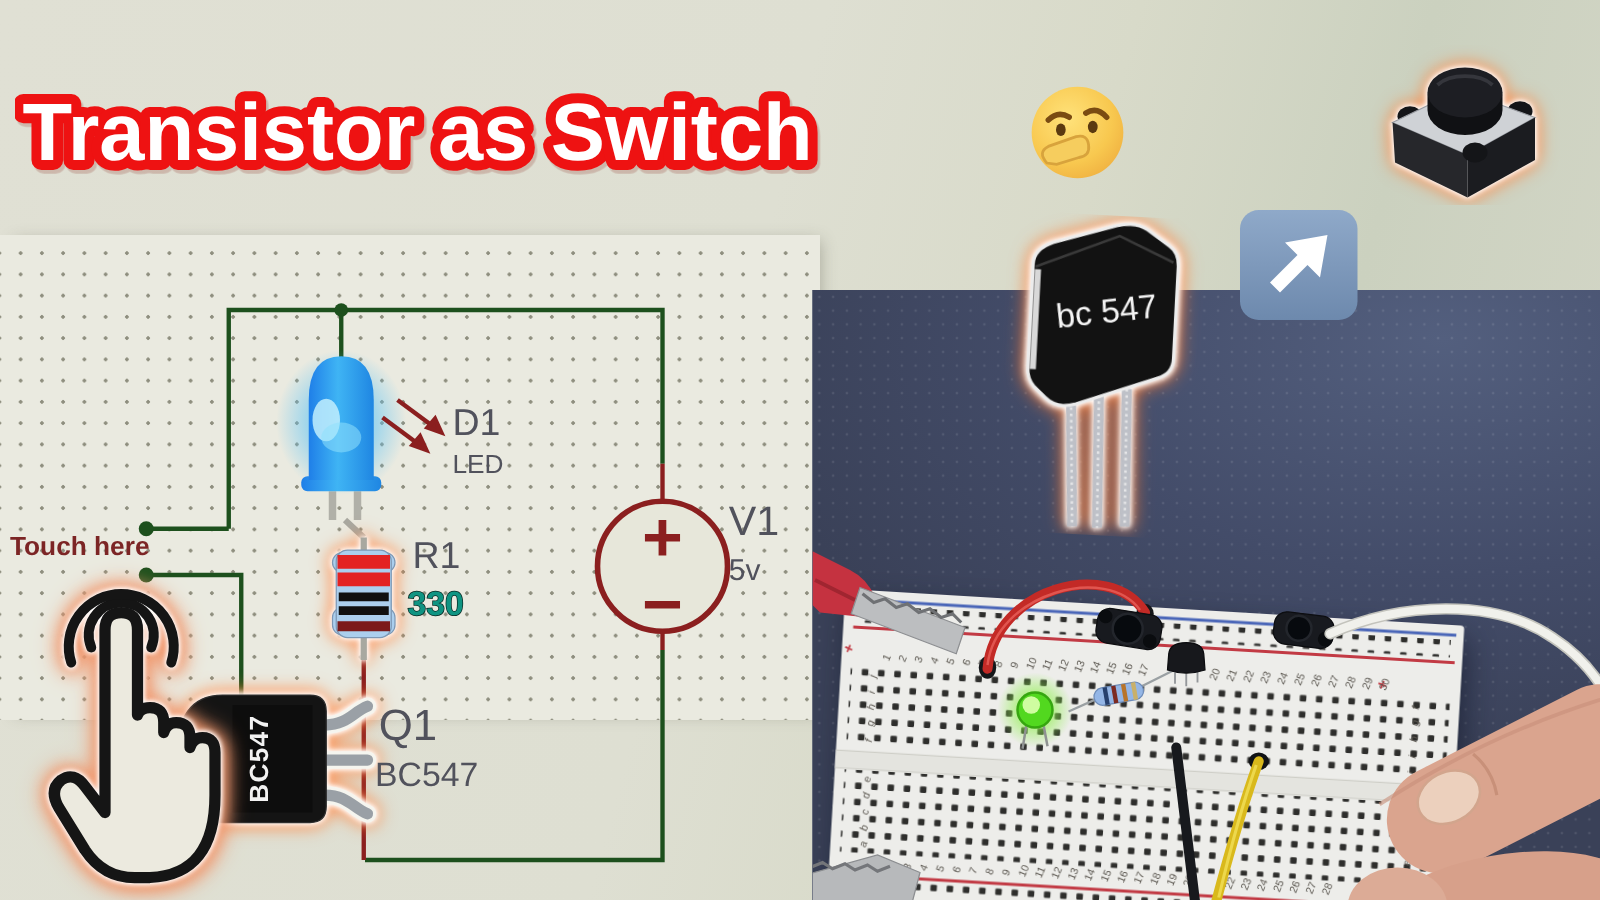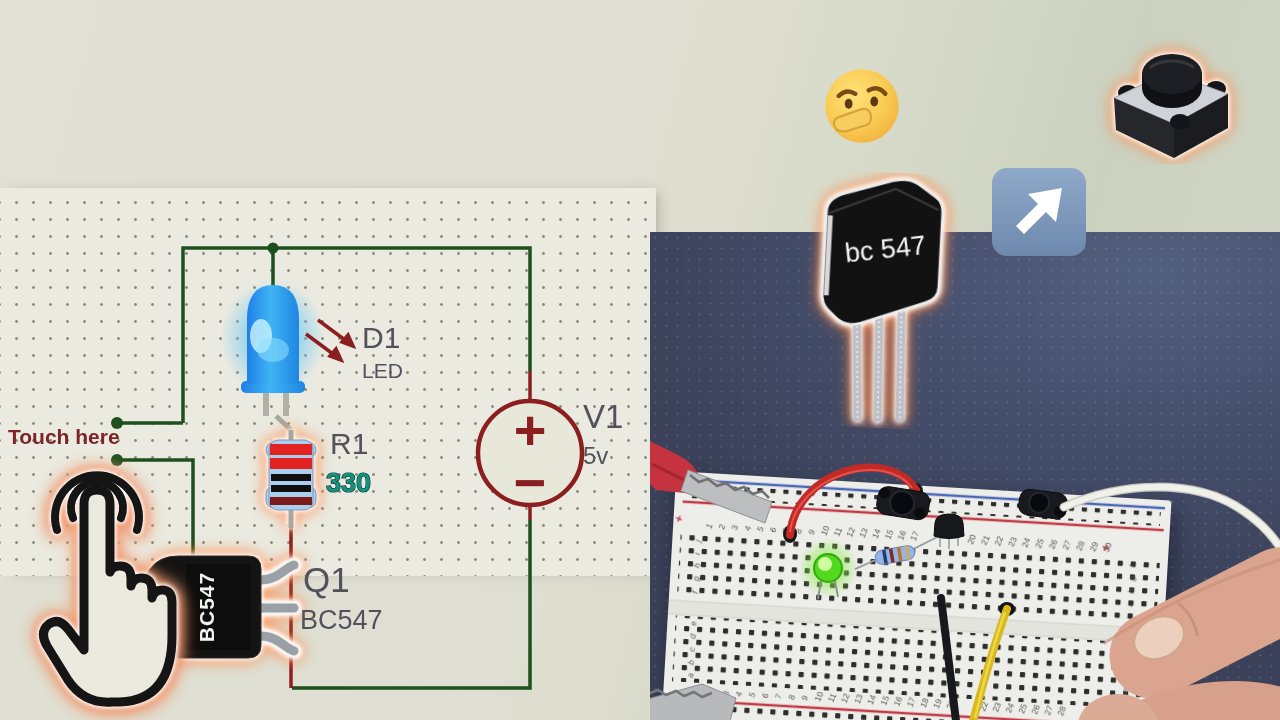--- a/index.html
+++ b/index.html
@@ -374,20 +374,25 @@
         <polygon points="18,62 78,88 78,122 20,94" fill="#26272b"></polygon>
         <polygon points="78,88 132,58 132,92 78,122" fill="#1b1c20"></polygon>
         <ellipse cx="84" cy="86" rx="10" ry="8" fill="#141518"></ellipse>
         <path d="M46,52 L46,40 A30,20 0 0 1 106,40 L106,52 A30,20 0 0 1 46,52 Z" fill="#101114"></path>
         <ellipse cx="76" cy="38" rx="30" ry="20" fill="#1d1e23"></ellipse>
         <path d="M54,32 A26,15 0 0 1 98,32" stroke="#35363c" stroke-width="3" fill="none"></path>
       </g>
     </svg>
   </div>
 
+  <div class="abs title-wrap">
+    <svg width="840" height="110" viewBox="0 0 840 110" style="filter:drop-shadow(2px 3px 0 rgba(130,25,15,.2));">
+      <text x="6" y="76" font-size="65" font-weight="bold" fill="#ffffff" stroke="#ee1212" stroke-width="16" stroke-linejoin="round" paint-order="stroke">Transistor as Switch</text>
+    </svg>
+  </div>
 
   <div class="abs think-emoji">
     <svg width="80" height="80" viewBox="0 0 72 72">
       <defs>
         <radialGradient id="faceG" cx=".4" cy=".35" r=".8">
           <stop offset="0" stop-color="#ffe27a"></stop>
             <stop offset=".6" stop-color="#f8c84f"></stop>
             <stop offset="1" stop-color="#eda93c"></stop>
         </radialGradient>
       </defs>

